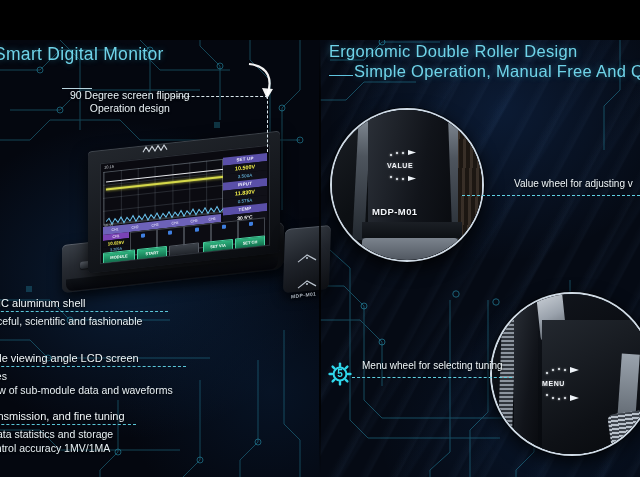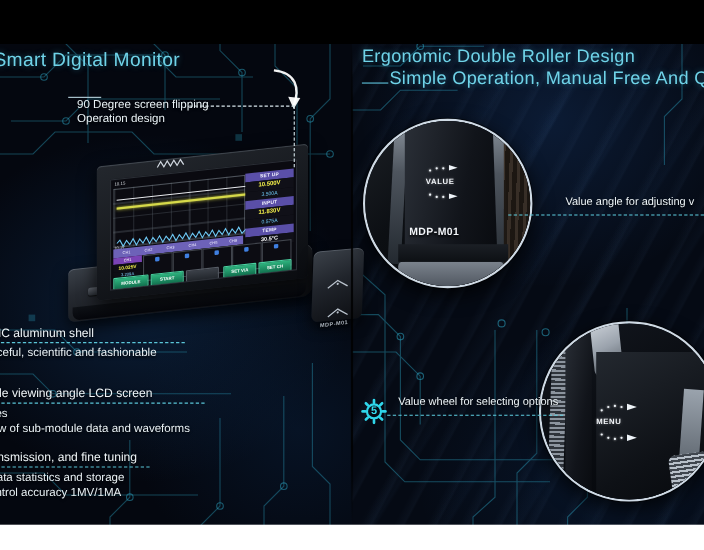--- a/index.html
+++ b/index.html
@@ -50,21 +50,21 @@
   .head{position:absolute;z-index:25;color:#6fd3e8;letter-spacing:.3px;
     text-shadow:0 0 6px rgba(60,180,210,.45);white-space:nowrap;}
   .head-left{left:-6px;top:44px;font-size:17.5px;}
   .head-r1{left:9px;top:42px;font-size:16.5px;}
   .head-r2{left:34px;top:62px;font-size:16.5px;}
   .head-dash{position:absolute;left:9px;top:75px;width:24px;height:0;
     border-top:1.6px solid #5fc3dd;z-index:25;}
 
   
   .callout90{position:absolute;z-index:26;color:#e9f2f6;font-size:10.5px;line-height:13px;
-    text-align:left;white-space:nowrap;text-shadow:0 1px 2px rgba(0,0,0,.8);}
+    text-align:center;white-space:nowrap;text-shadow:0 1px 2px rgba(0,0,0,.8);}
   .callout90{left:70px;top:89px;}
   .cl90-l1{display:block;}
   .cl90-l2{display:block;}
   .lead-h{position:absolute;left:62px;top:88px;width:30px;height:0;
     border-top:1px solid #b9d4de;z-index:24;}
   .dash-h{position:absolute;left:172px;top:96px;width:96px;height:0;z-index:24;
     border-top:1.3px dashed #d8e6ec;}
   .dash-v{position:absolute;left:267px;top:96px;width:0;height:56px;z-index:24;
     border-left:1.3px dashed #d8e6ec;}
 
@@ -446,24 +446,24 @@
       <div class="dot" style="left:54px;top:100px"></div>
       <div class="dot" style="left:60px;top:103px"></div>
       <div class="dot" style="left:66px;top:104px"></div>
       <div class="dot" style="left:72px;top:103px"></div>
       <svg style="position:absolute;left:78px;top:100px;width:10px;height:8px" viewBox="0 0 10 8">
         <path d="M0 1 L9 4 L0 7 Z" fill="#eef3f8"></path>
       </svg>
     </div>
   </div>
 
-  <div class="rc" style="left:514px;top:178px;">Value angle for adjusting v</div>
+  <div class="rc" style="left:514px;top:178px;">Value wheel for adjusting v</div>
   <div class="rc-rule" style="left:462px;top:195px;width:178px;"></div>
 
-  <div class="rc" style="left:362px;top:360px;">Value wheel for selecting options</div>
+  <div class="rc" style="left:362px;top:360px;">Menu wheel for selecting tuning</div>
   <div class="rc-rule" style="left:352px;top:377px;width:160px;"></div>
 
   <svg class="gear" viewBox="0 0 24 24">
     <g fill="none" stroke="#2fd6ea" stroke-width="2">
       <circle cx="12" cy="12" r="6.4"></circle>
     </g>
     <g stroke="#2fd6ea" stroke-width="2.4" stroke-linecap="round">
       <line x1="12" y1="1.6" x2="12" y2="4.2"></line>
       <line x1="12" y1="19.8" x2="12" y2="22.4"></line>
       <line x1="1.6" y1="12" x2="4.2" y2="12"></line>

